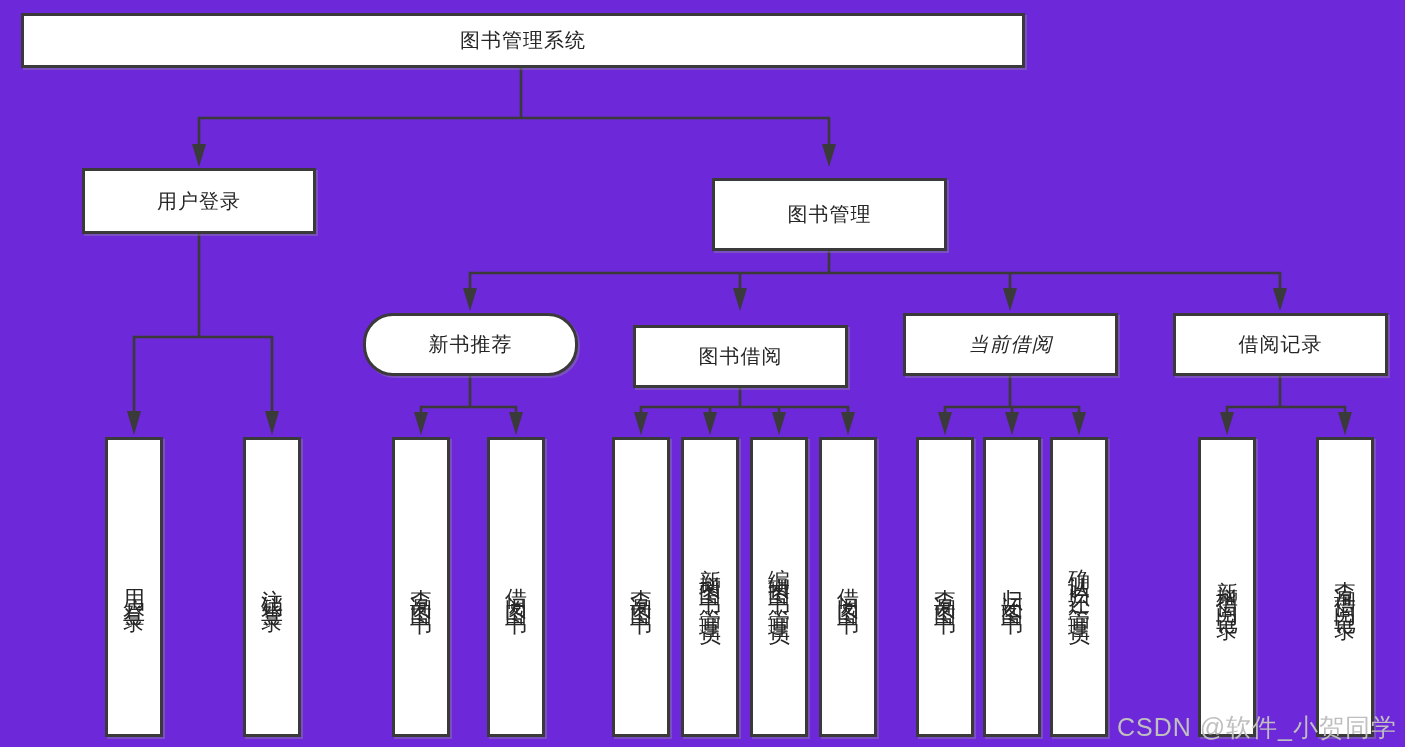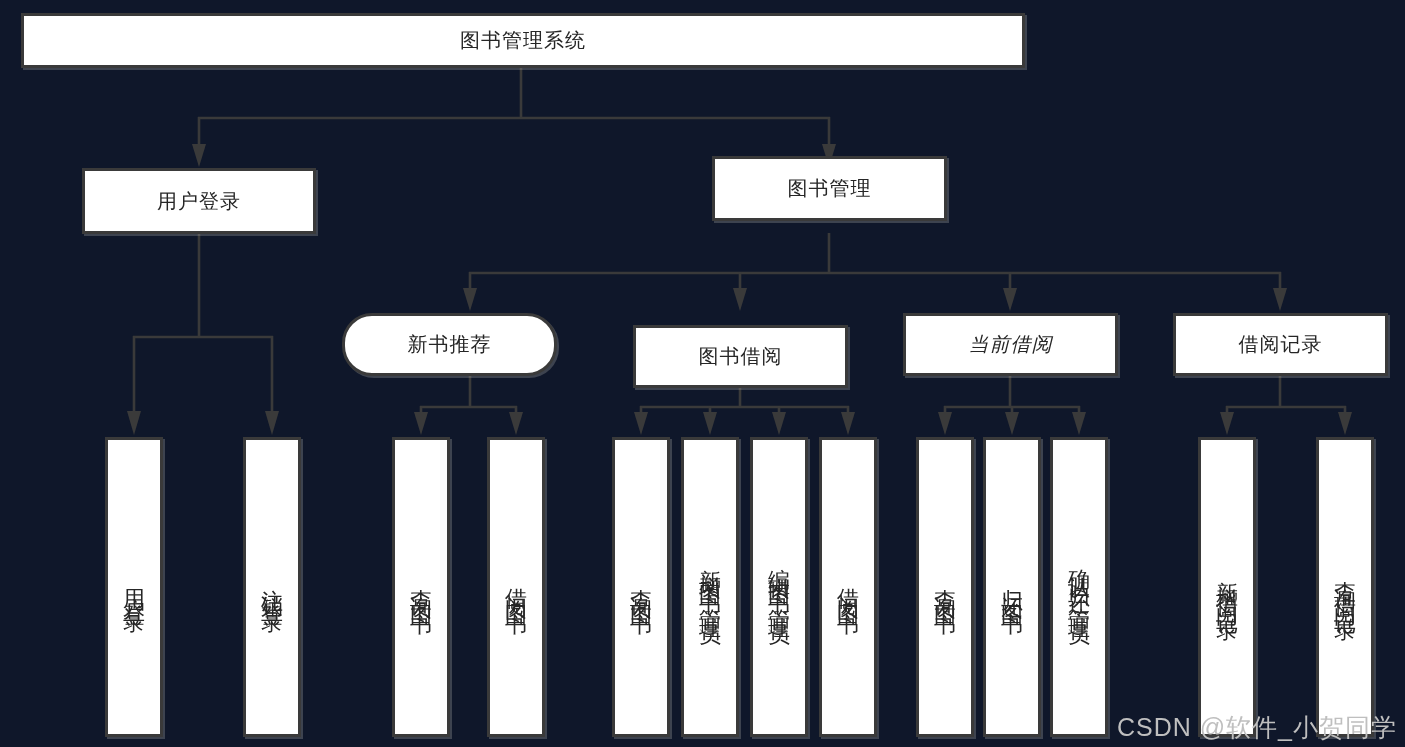--- a/index.html
+++ b/index.html
@@ -5,21 +5,21 @@
   html, body {
     margin: 0;
     padding: 0;
     background: #ffffff;
     font-family: "Liberation Sans", "DejaVu Sans", sans-serif;
   }
   .canvas {
     position: relative;
     width: 1405px;
     height: 747px;
-    background: #0f172a;
+    background: #6d28d9;
     overflow: hidden;
   }
   .connectors {
     position: absolute;
     left: 0;
     top: 0;
     width: 1405px;
     height: 747px;
   }
   .connectors line {
@@ -125,23 +125,23 @@
     <line x1="1226" y1="407" x2="1346" y2="407"></line>
     <line x1="1227" y1="406" x2="1227" y2="415"></line>
     <polygon points="1220,412 1234,412 1227,435"></polygon>
     <line x1="1345" y1="406" x2="1345" y2="415"></line>
     <polygon points="1338,412 1352,412 1345,435"></polygon>
   </svg>
 
   <div class="box hbox" style="left:21px;top:13px;width:1004px;height:55px;">图书管理系统</div>
 
   <div class="box hbox" style="left:82px;top:168px;width:234px;height:66px;">用户登录</div>
-  <div class="box hbox" style="left:712px;top:156px;width:235px;height:65px;">图书管理</div>
+  <div class="box hbox" style="left:712px;top:178px;width:235px;height:73px;">图书管理</div>
 
-  <div class="box hbox" style="left:342px;top:313px;width:215px;height:63px;border-radius:30px;">新书推荐</div>
+  <div class="box hbox" style="left:363px;top:313px;width:215px;height:63px;border-radius:30px;">新书推荐</div>
   <div class="box hbox" style="left:633px;top:313px;width:215px;height:63px;margin-top:12px;">图书借阅</div>
   <div class="box hbox" style="left:903px;top:313px;width:215px;height:63px;font-style:italic;">当前借阅</div>
   <div class="box hbox" style="left:1173px;top:313px;width:215px;height:63px;">借阅记录</div>
 
   <div class="box vbox" style="left:105px;top:437px;width:58px;height:300px;">用户登录</div>
   <div class="box vbox" style="left:243px;top:437px;width:58px;height:300px;">注销登录</div>
 
   <div class="box vbox" style="left:392px;top:437px;width:58px;height:300px;">查询图书</div>
   <div class="box vbox" style="left:487px;top:437px;width:58px;height:300px;">借阅图书</div>
 

